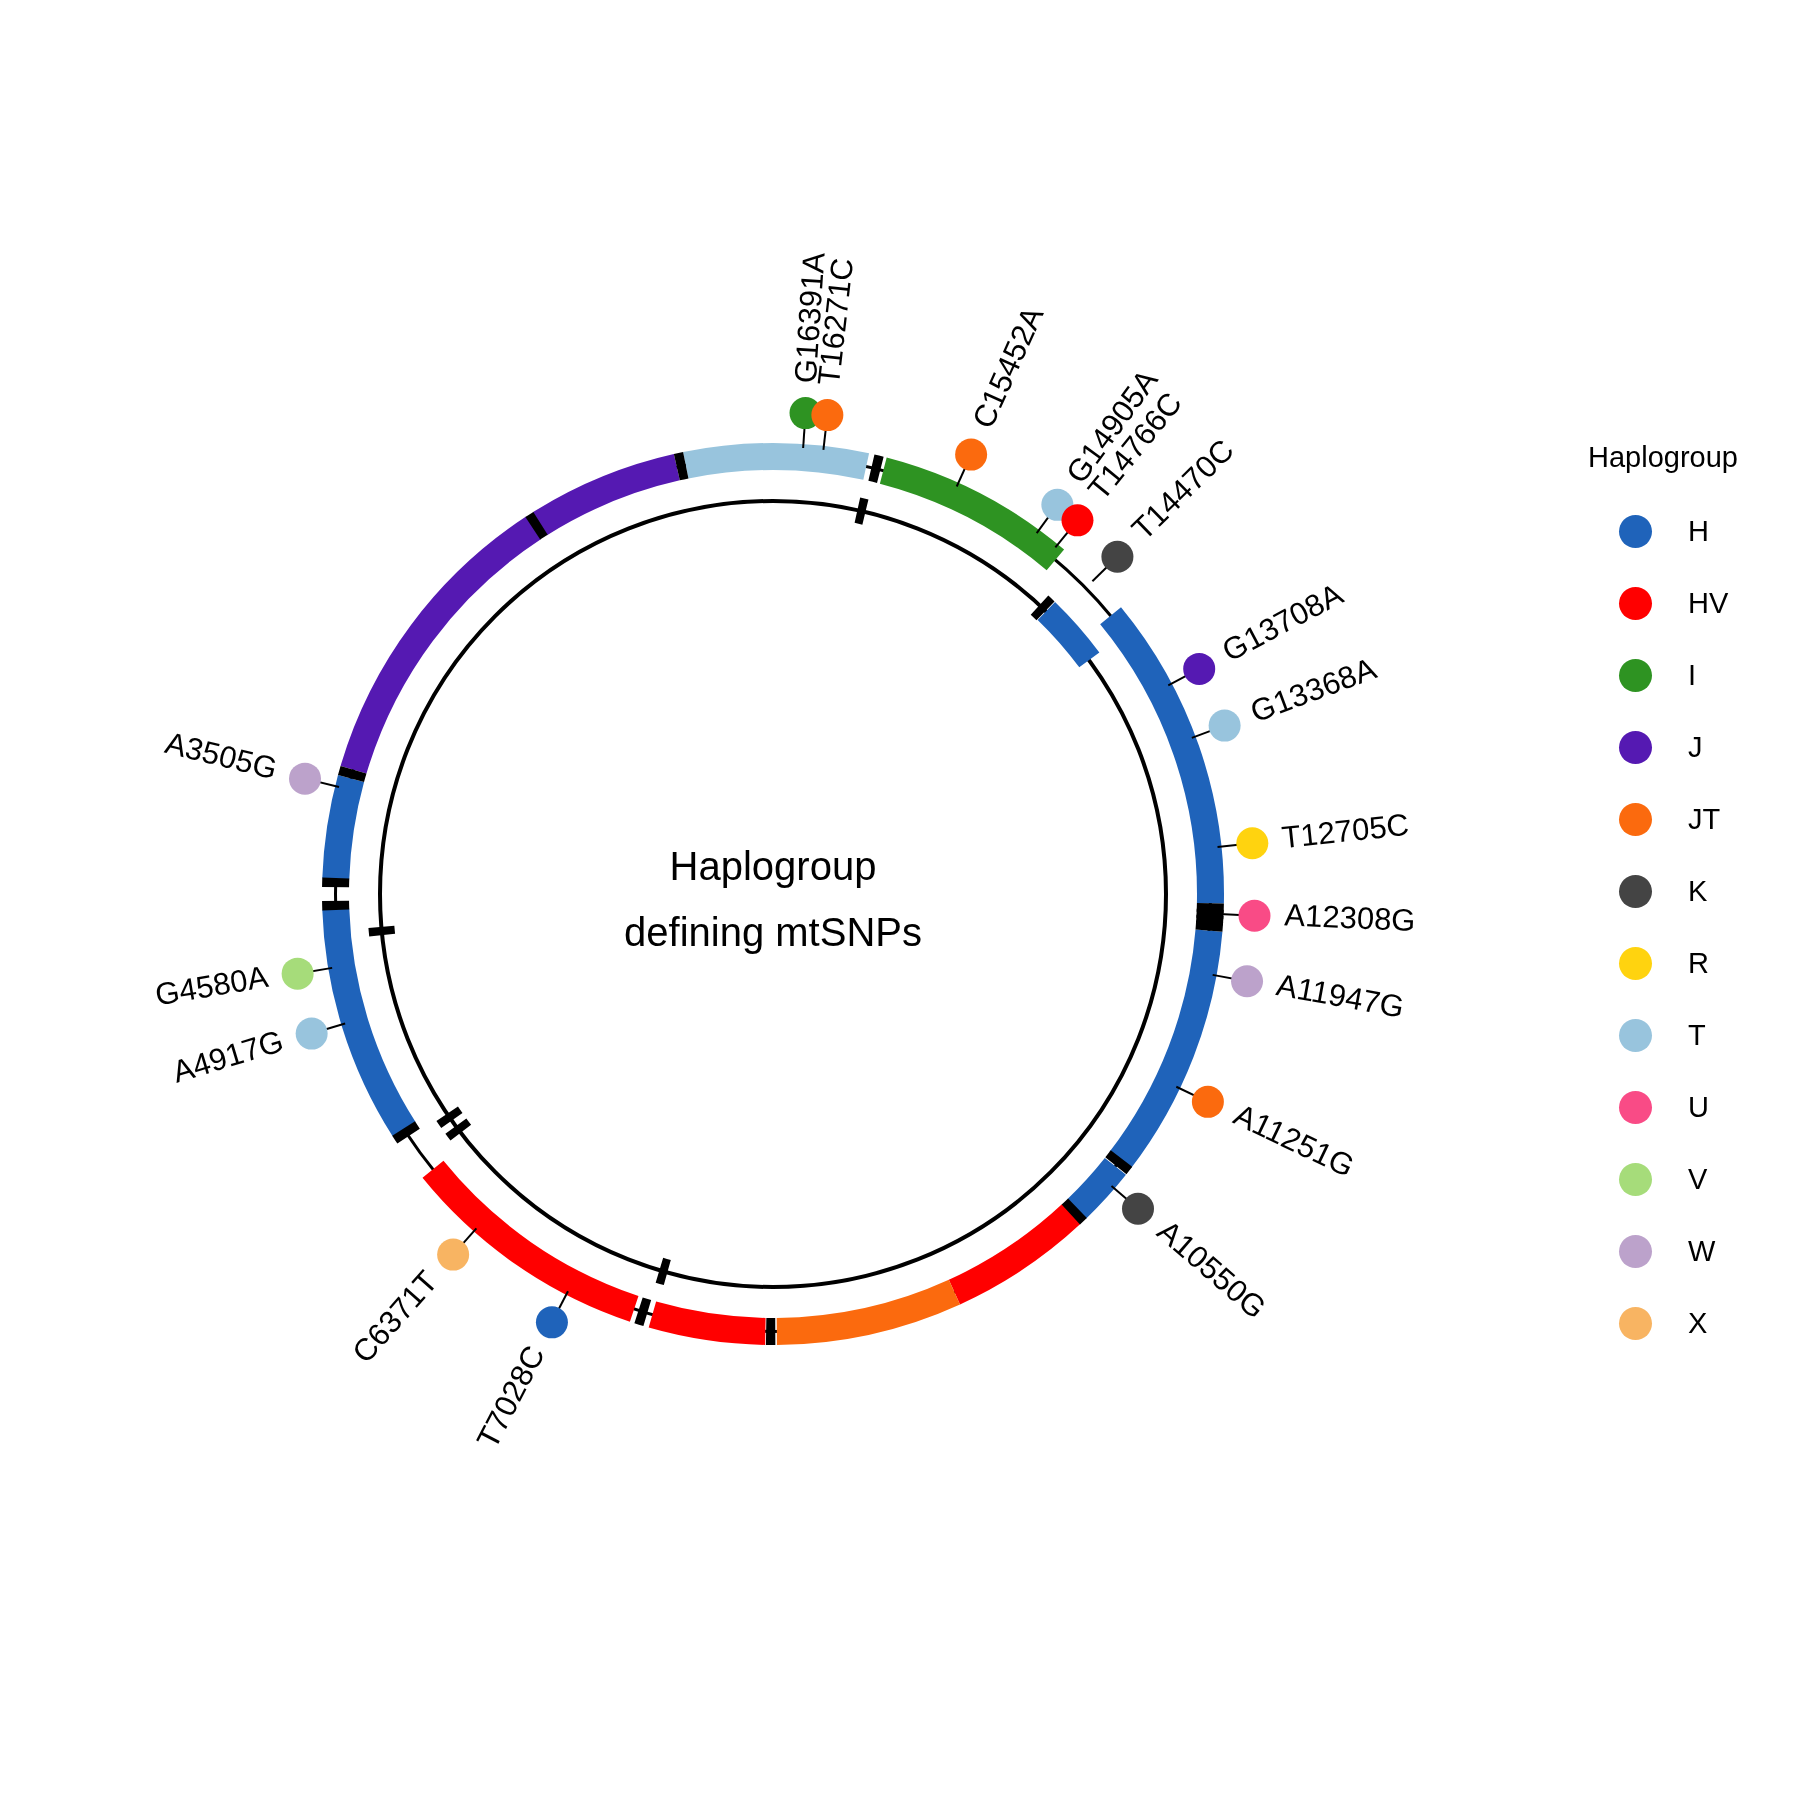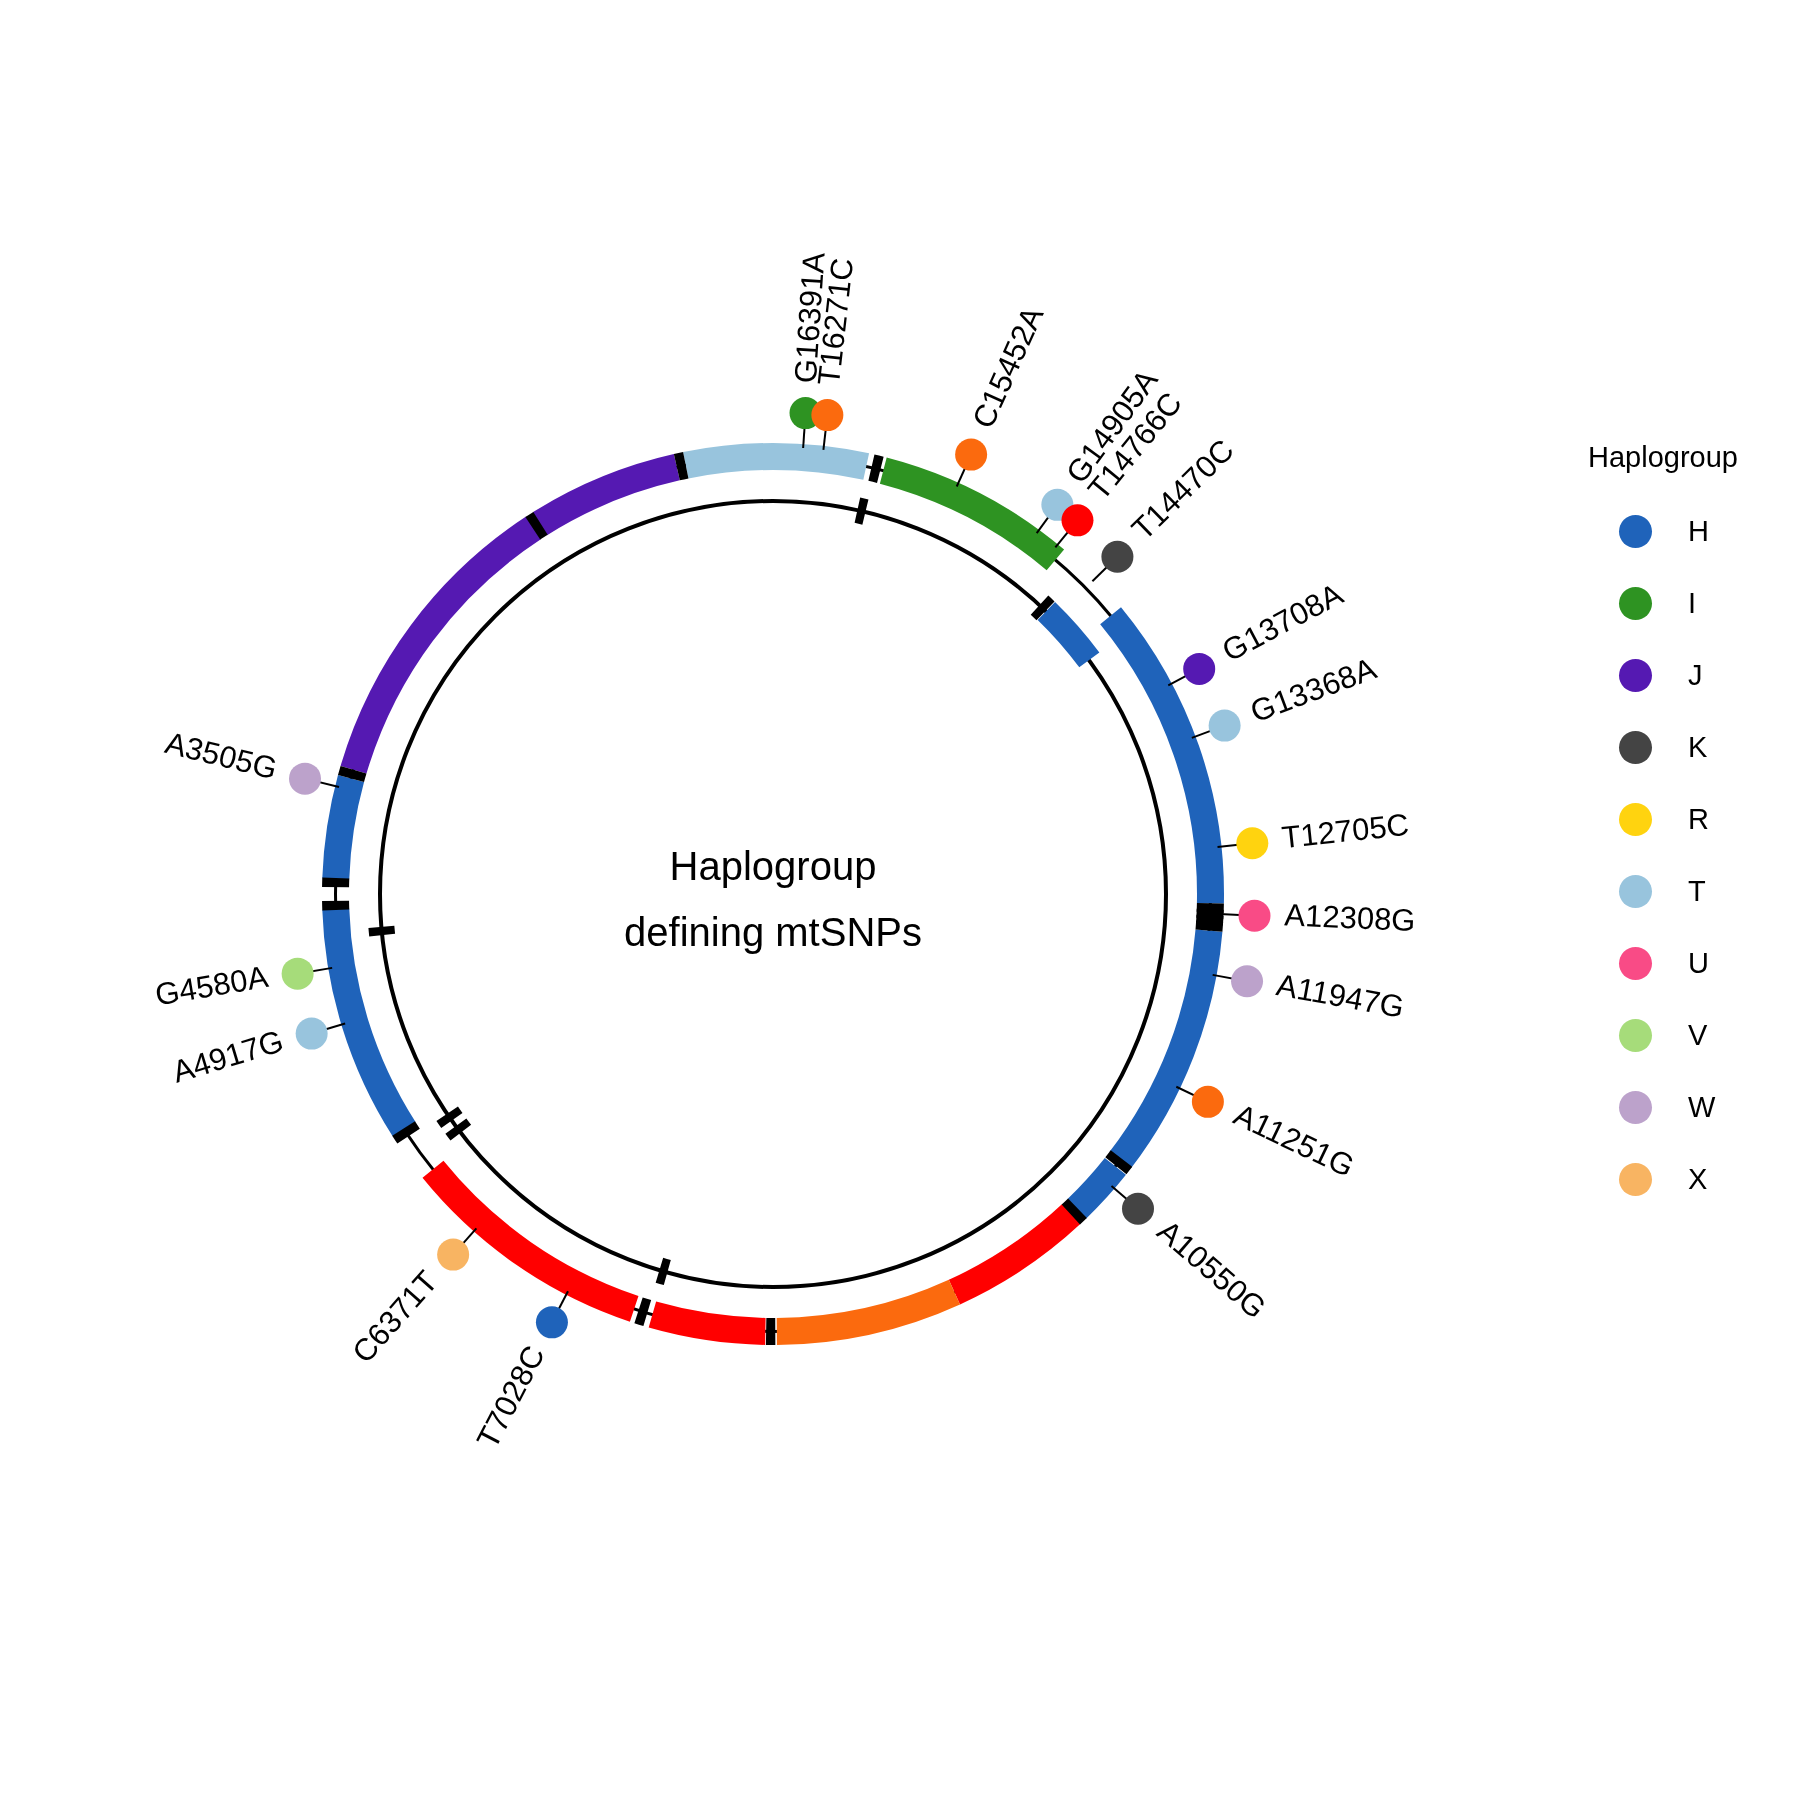--- a/index.html
+++ b/index.html
@@ -131,26 +131,34 @@
 </svg>
 
 <div class="legend">
   <div class="legend-title">Haplogroup</div>
   <div id="legend-items">
       <div class="legend-item">
         <span class="legend-swatch" style="background: rgb(31, 99, 186);"></span>
         <span class="legend-label">H</span>
       </div>
       <div class="legend-item">
+        <span class="legend-swatch" style="background: rgb(255, 0, 0);"></span>
+        <span class="legend-label">HV</span>
+      </div>
+      <div class="legend-item">
         <span class="legend-swatch" style="background: rgb(46, 147, 34);"></span>
         <span class="legend-label">I</span>
       </div>
       <div class="legend-item">
         <span class="legend-swatch" style="background: rgb(85, 25, 178);"></span>
         <span class="legend-label">J</span>
+      </div>
+      <div class="legend-item">
+        <span class="legend-swatch" style="background: rgb(251, 106, 14);"></span>
+        <span class="legend-label">JT</span>
       </div>
       <div class="legend-item">
         <span class="legend-swatch" style="background: rgb(68, 68, 68);"></span>
         <span class="legend-label">K</span>
       </div>
       <div class="legend-item">
         <span class="legend-swatch" style="background: rgb(255, 211, 15);"></span>
         <span class="legend-label">R</span>
       </div>
       <div class="legend-item">

